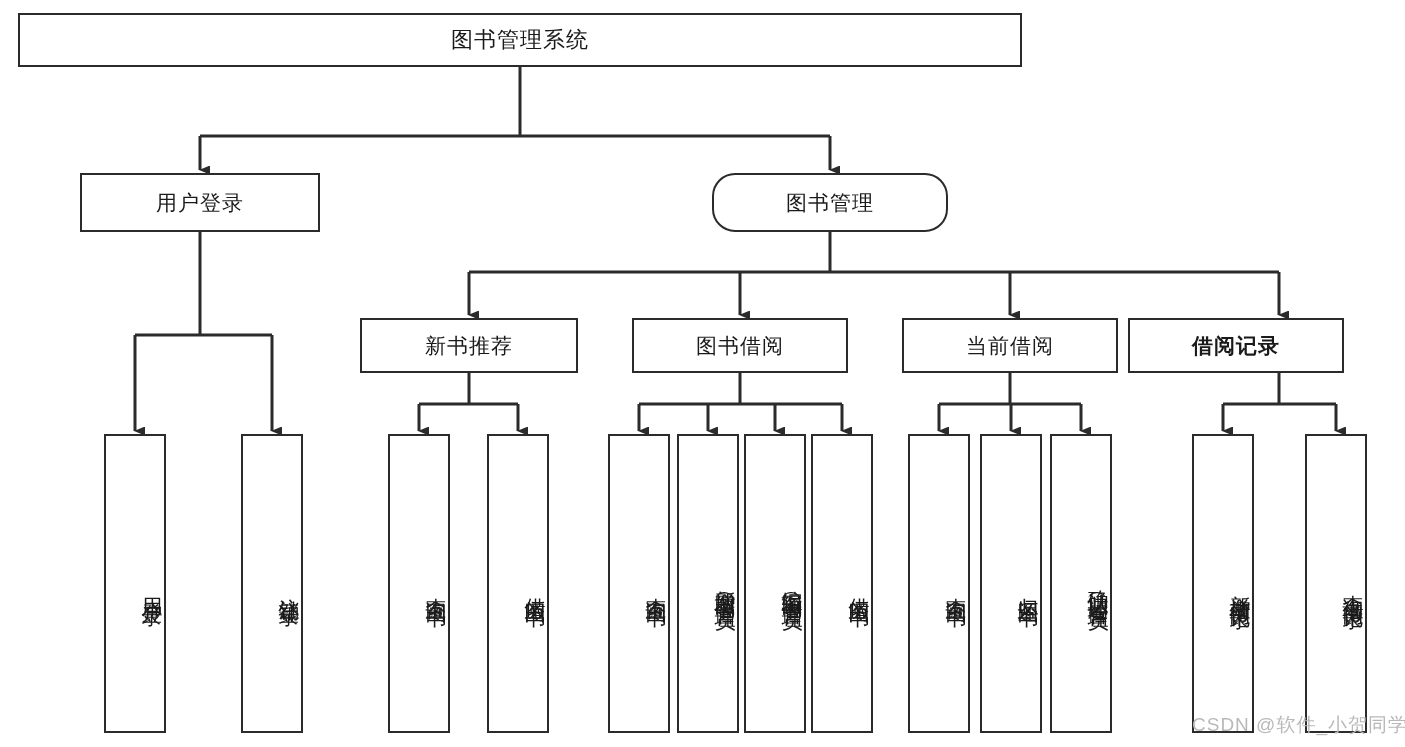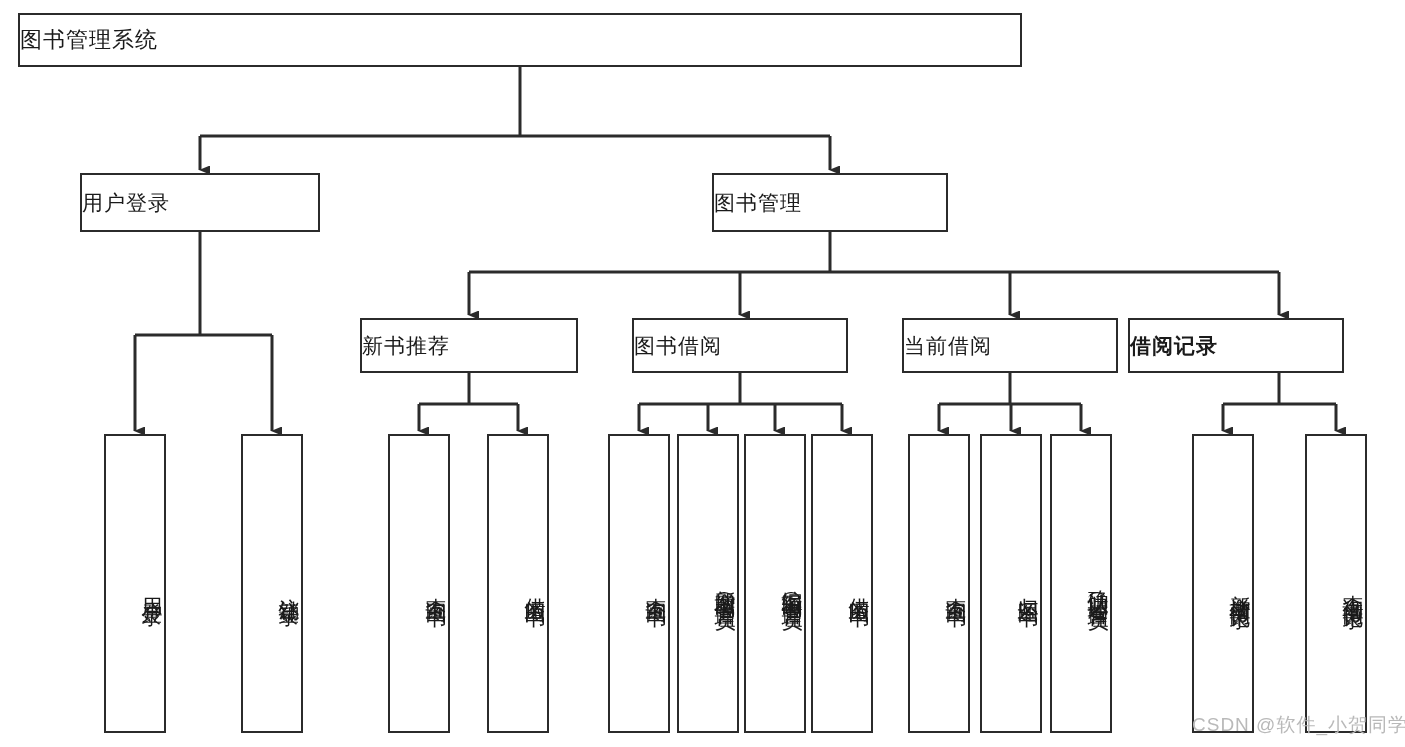--- a/index.html
+++ b/index.html
@@ -25,21 +25,21 @@
     height: 747px;
   }
   .node {
     position: absolute;
     box-sizing: border-box;
     border: 2px solid #2b2b2b;
     background: #ffffff;
     color: #1a1a1a;
     display: flex;
     align-items: center;
-    justify-content: flex-start;
+    justify-content: center;
     text-align: center;
   }
   .node.horiz {
     font-size: 21px;
     letter-spacing: 1px;
     line-height: 1.1;
   }
   .node.vert {
     writing-mode: vertical-rl;
     text-orientation: upright;
@@ -124,21 +124,21 @@
     </g>
   </svg>
 
   <div class="node horiz root" style="left:18px;top:13px;width:1004px;height:54px;">
     <span>图书管理系统</span>
   </div>
 
   <div class="node horiz" style="left:80px;top:173px;width:240px;height:59px;">
     <span>用户登录</span>
   </div>
-  <div class="node horiz" style="left:712px;top:173px;width:236px;height:59px;">
+  <div class="node horiz" style="left:712px;top:173px;width:236px;height:59px;border-radius:23px;">
     <span>图书管理</span>
   </div>
 
   <div class="node horiz" style="left:360px;top:318px;width:218px;height:55px;">
     <span>新书推荐</span>
   </div>
   <div class="node horiz" style="left:902px;top:318px;width:216px;height:55px;">
     <span>当前借阅</span>
   </div>
   <div class="node horiz" style="left:632px;top:318px;width:216px;height:55px;">

